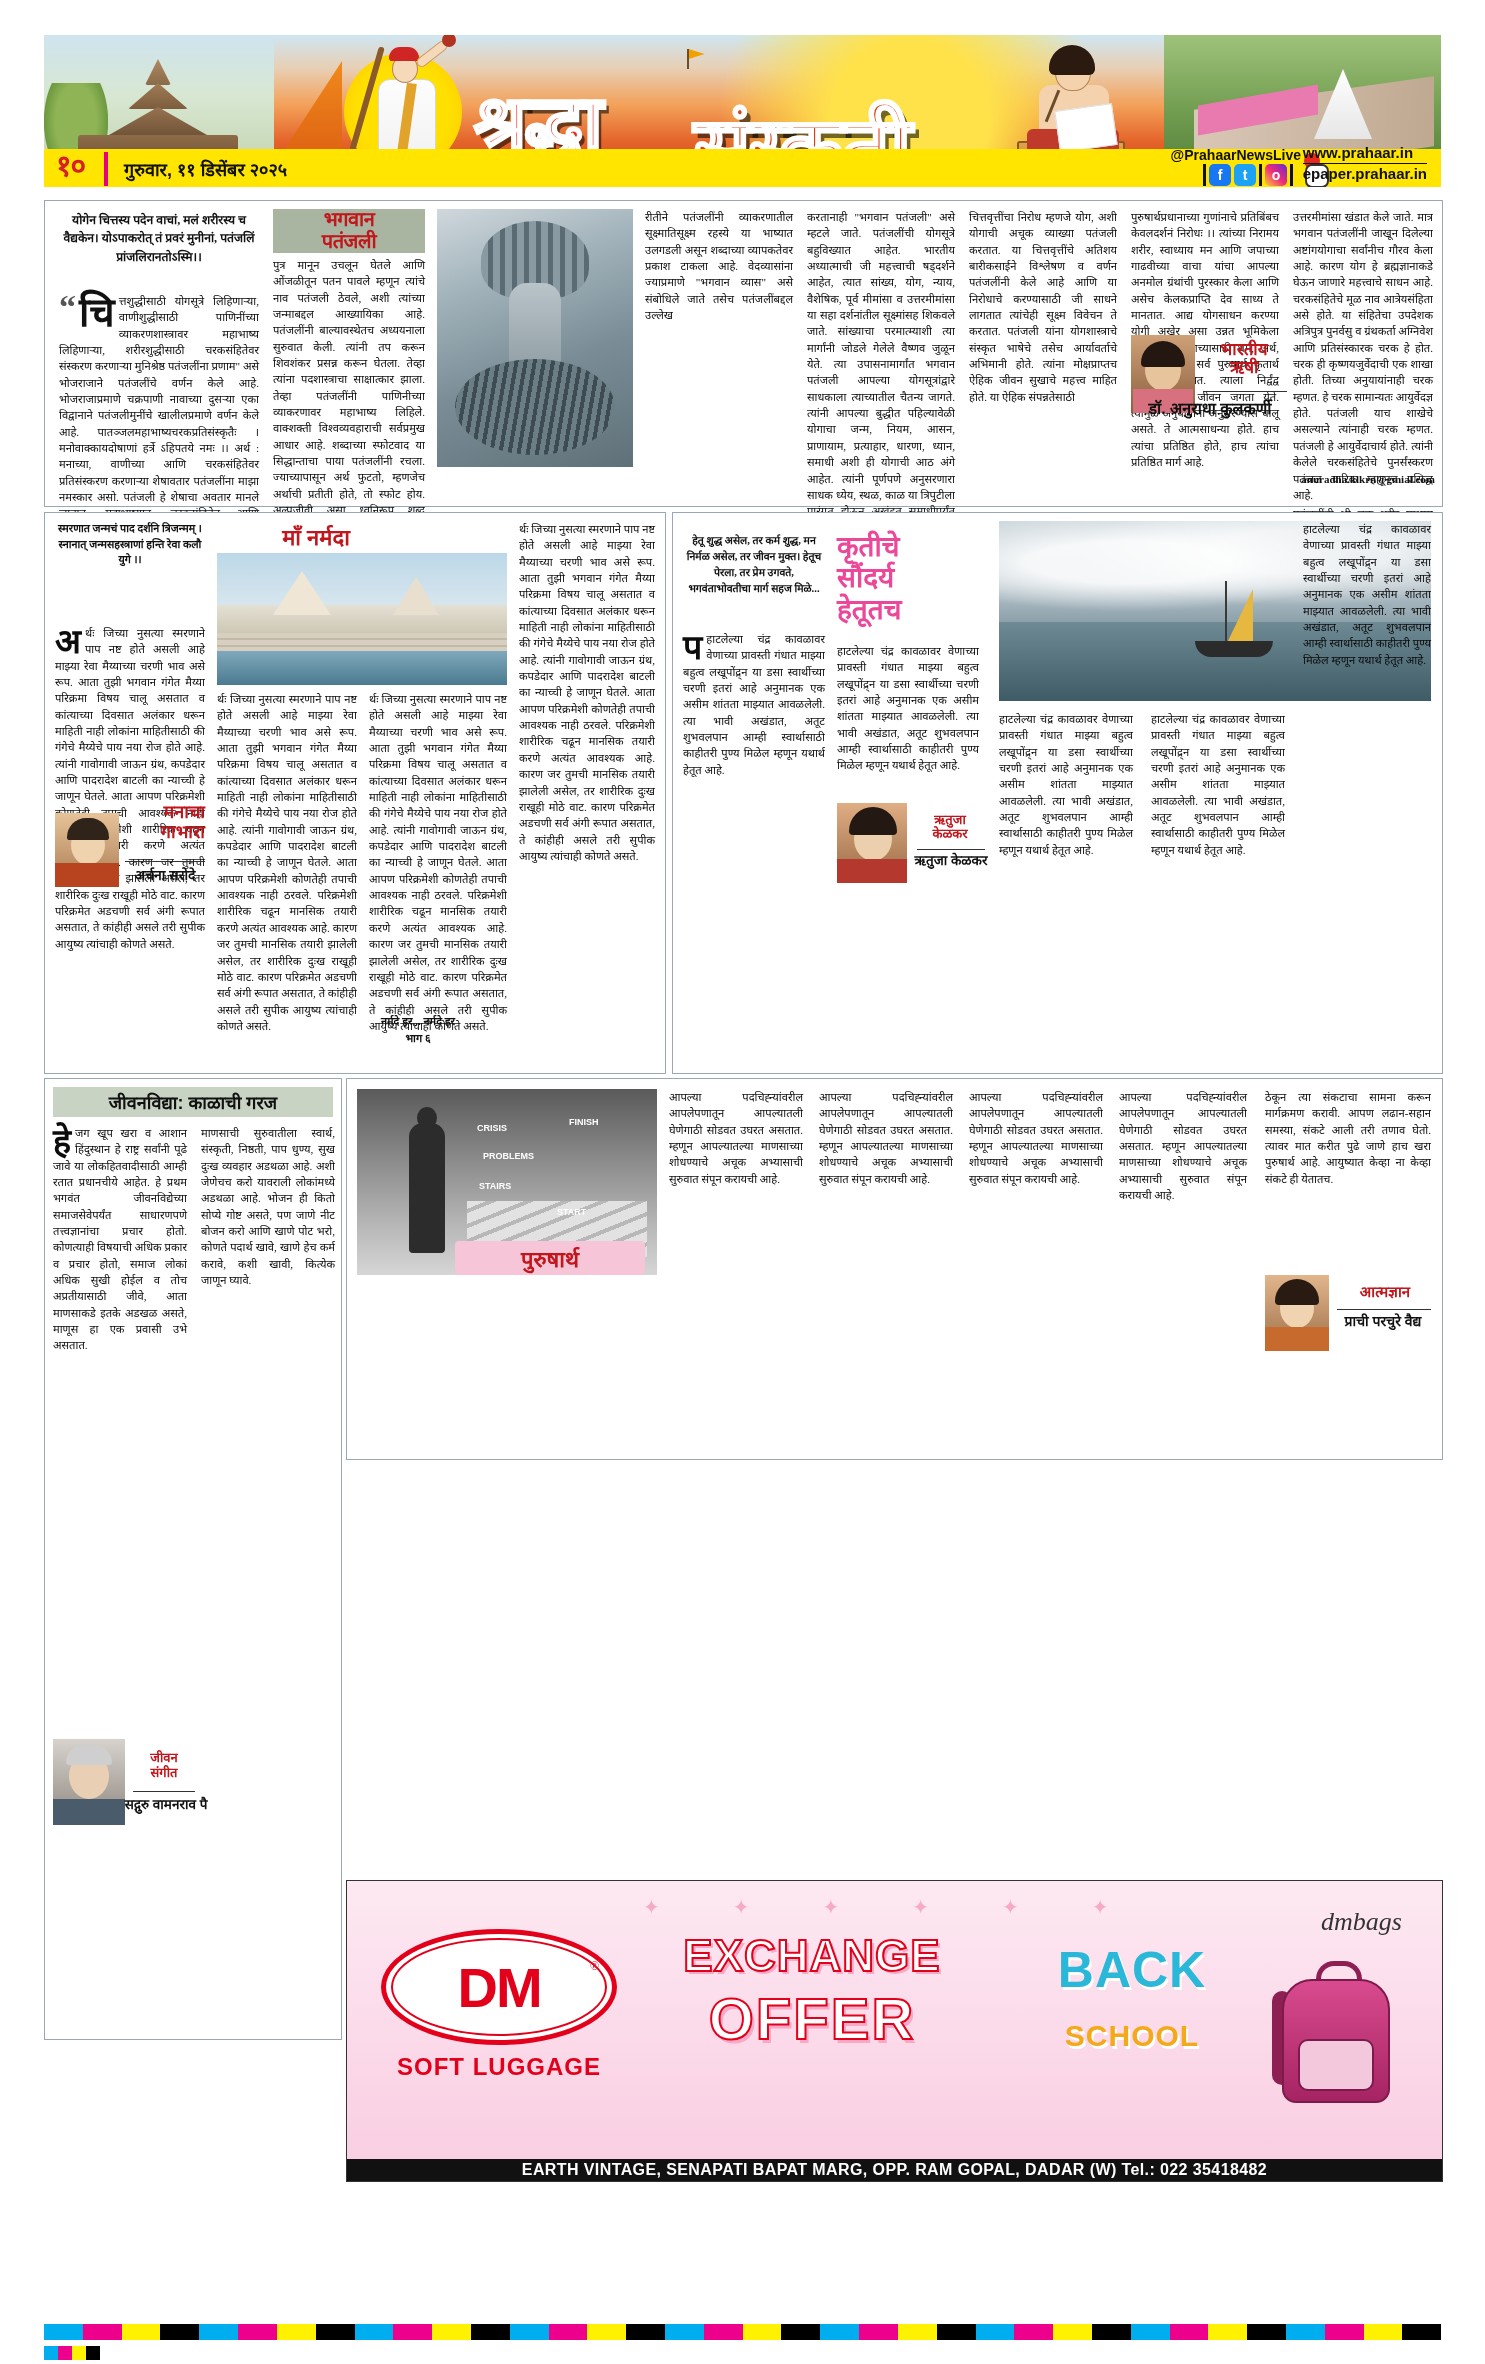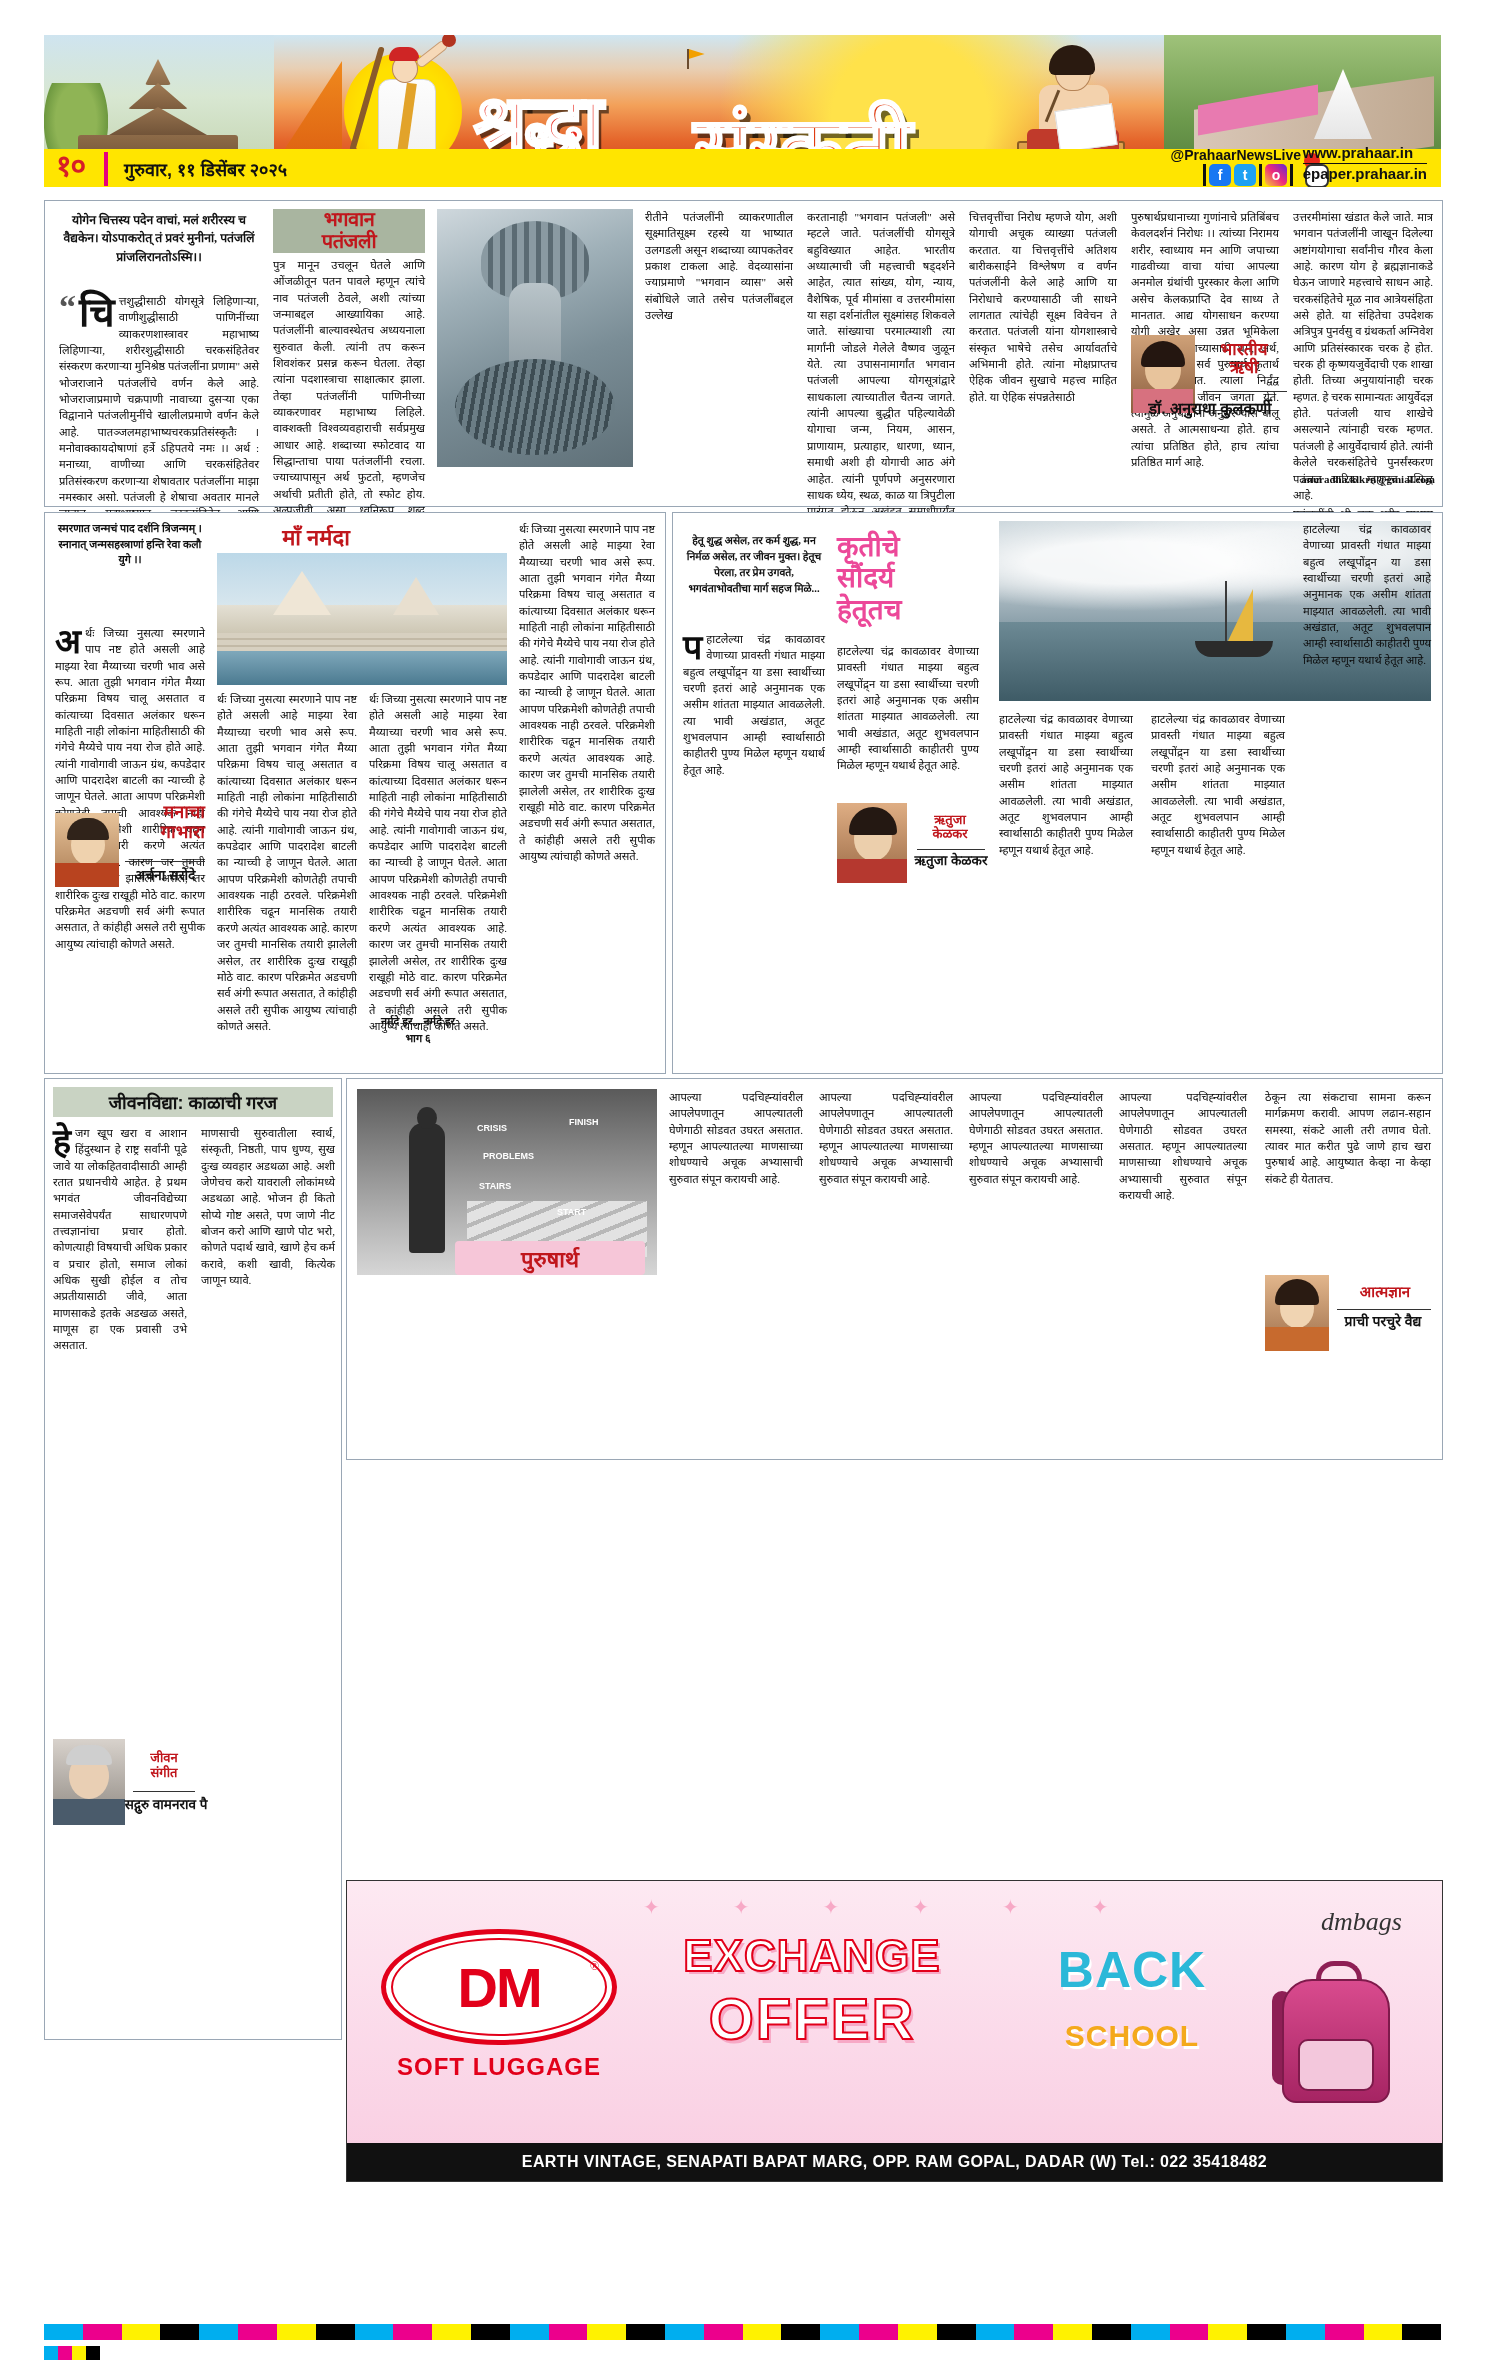--- a/index.html
+++ b/index.html
@@ -199,21 +199,21 @@
   .ad-offer .l2{font-family:"Liberation Sans",sans-serif;font-weight:700;font-size:58px;color:#fff;-webkit-text-stroke:2px #e2001a;text-shadow:3px 4px 0 #f7a9c6;letter-spacing:2px;margin-top:4px;}
   .ad-back{position:absolute;left:660px;top:60px;width:250px;text-align:center;}
   .ad-back .b1{font-family:"Liberation Sans",sans-serif;font-weight:700;font-size:50px;color:#2bb8d8;text-shadow:2px 3px 0 #fff;letter-spacing:1px;}
   .ad-back .b2{font-family:"Liberation Sans",sans-serif;font-weight:700;font-size:30px;color:#f4a91b;text-shadow:2px 3px 0 #fff;letter-spacing:1px;margin-top:20px;}
   .ad-dmbags{position:absolute;right:40px;top:26px;font-family:"Liberation Serif",serif;font-style:italic;font-size:26px;color:#333;}
   .ad-bag{position:absolute;right:46px;top:74px;width:124px;height:150px;}
   .ad-bag .body{position:absolute;left:10px;top:24px;width:104px;height:120px;border-radius:30px 30px 14px 14px;background:linear-gradient(180deg,#d94b8e,#a62463);border:2px solid #7e1a4b;}
   .ad-bag .pocket{position:absolute;left:26px;top:84px;width:72px;height:48px;border-radius:10px;background:#f3c7dc;border:2px solid #7e1a4b;}
   .ad-bag .strap{position:absolute;left:0px;top:36px;width:20px;height:94px;border-radius:12px;background:#8e1f55;}
   .ad-bag .handle{position:absolute;left:44px;top:6px;width:36px;height:26px;border-radius:18px 18px 0 0;border:5px solid #8e1f55;border-bottom:none;}
-  .ad-footer{position:absolute;left:0;bottom:0;width:100%;height:38px;background:#111;color:#fff;display:flex;align-items:center;justify-content:center;font-family:"Liberation Sans",sans-serif;font-weight:700;font-size:16px;letter-spacing:.4px;}
+  .ad-footer{position:absolute;left:0;bottom:0;width:100%;height:22px;background:#111;color:#fff;display:flex;align-items:center;justify-content:center;font-family:"Liberation Sans",sans-serif;font-weight:700;font-size:16px;letter-spacing:.4px;}
   .ad-stars{position:absolute;left:296px;top:14px;width:620px;height:22px;color:#f7a9c6;font-size:20px;letter-spacing:34px;}
 
   
   .colorbar{position:absolute;left:44px;bottom:24px;width:1397px;height:16px;display:flex;}
   .colorbar div{height:100%;}
 
   .cmyk{position:absolute;left:0;bottom:0;display:flex;gap:0;}
   .cmyk div{width:14px;height:14px;}
 </style>
 </head>

